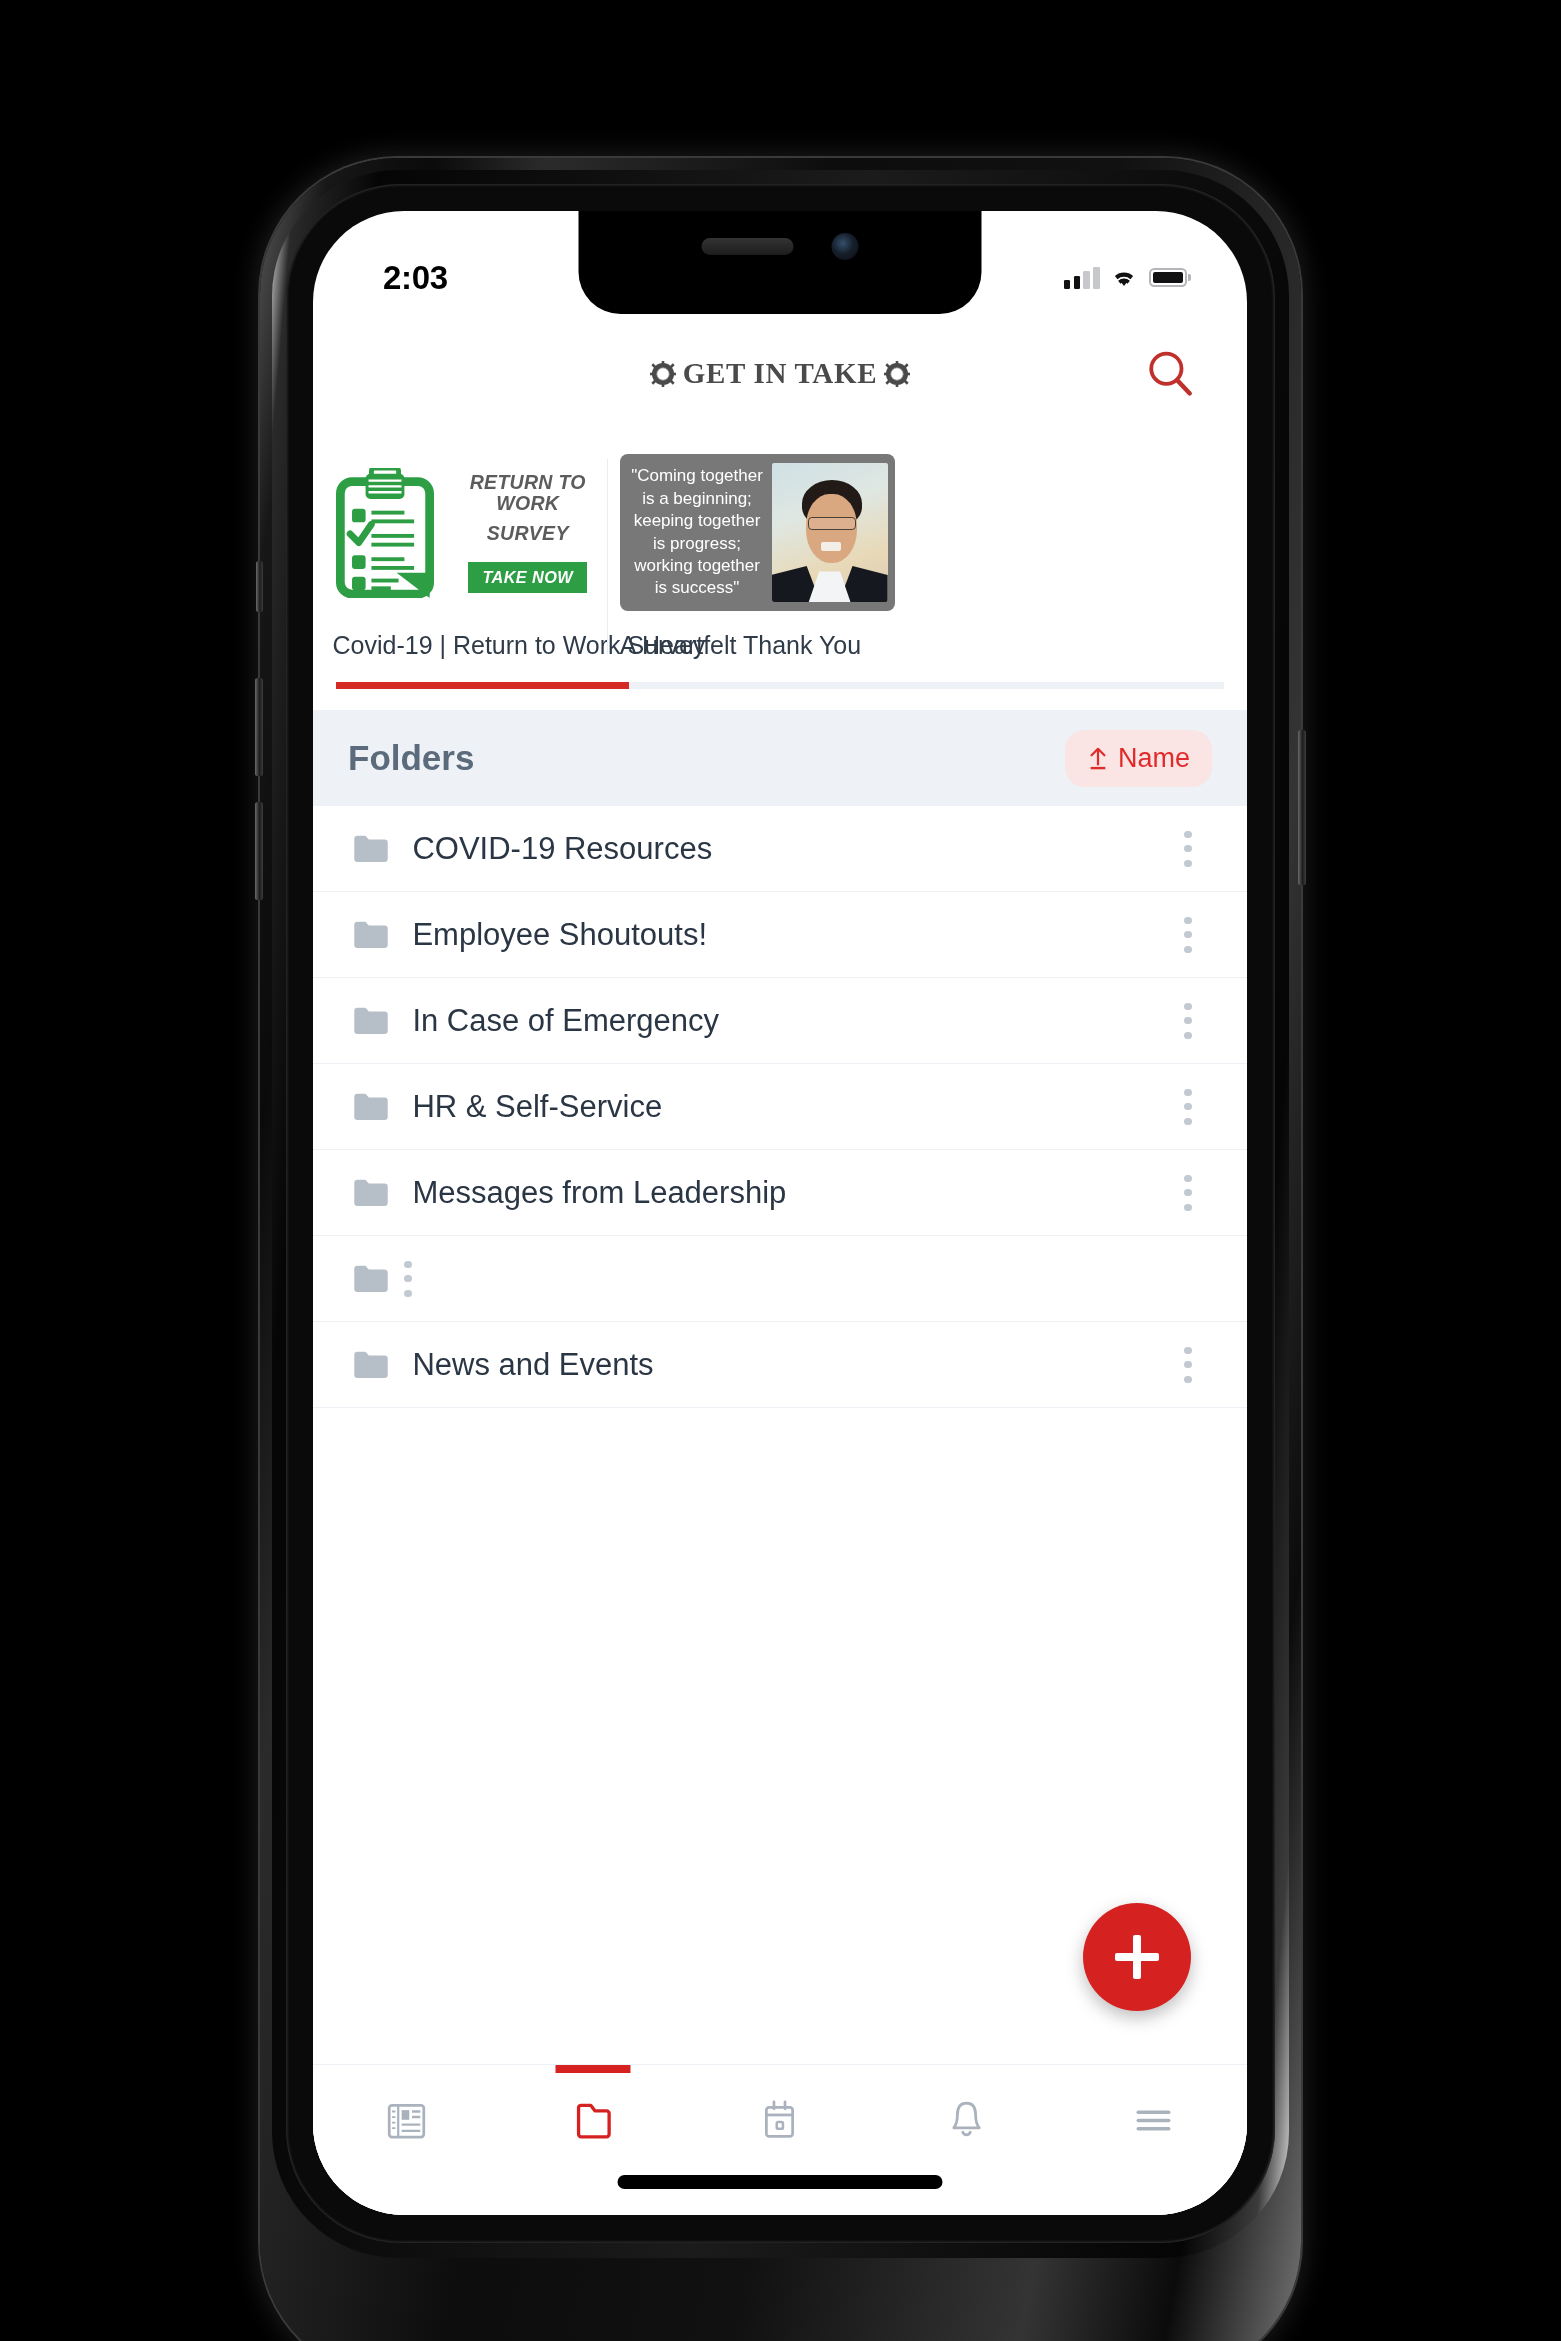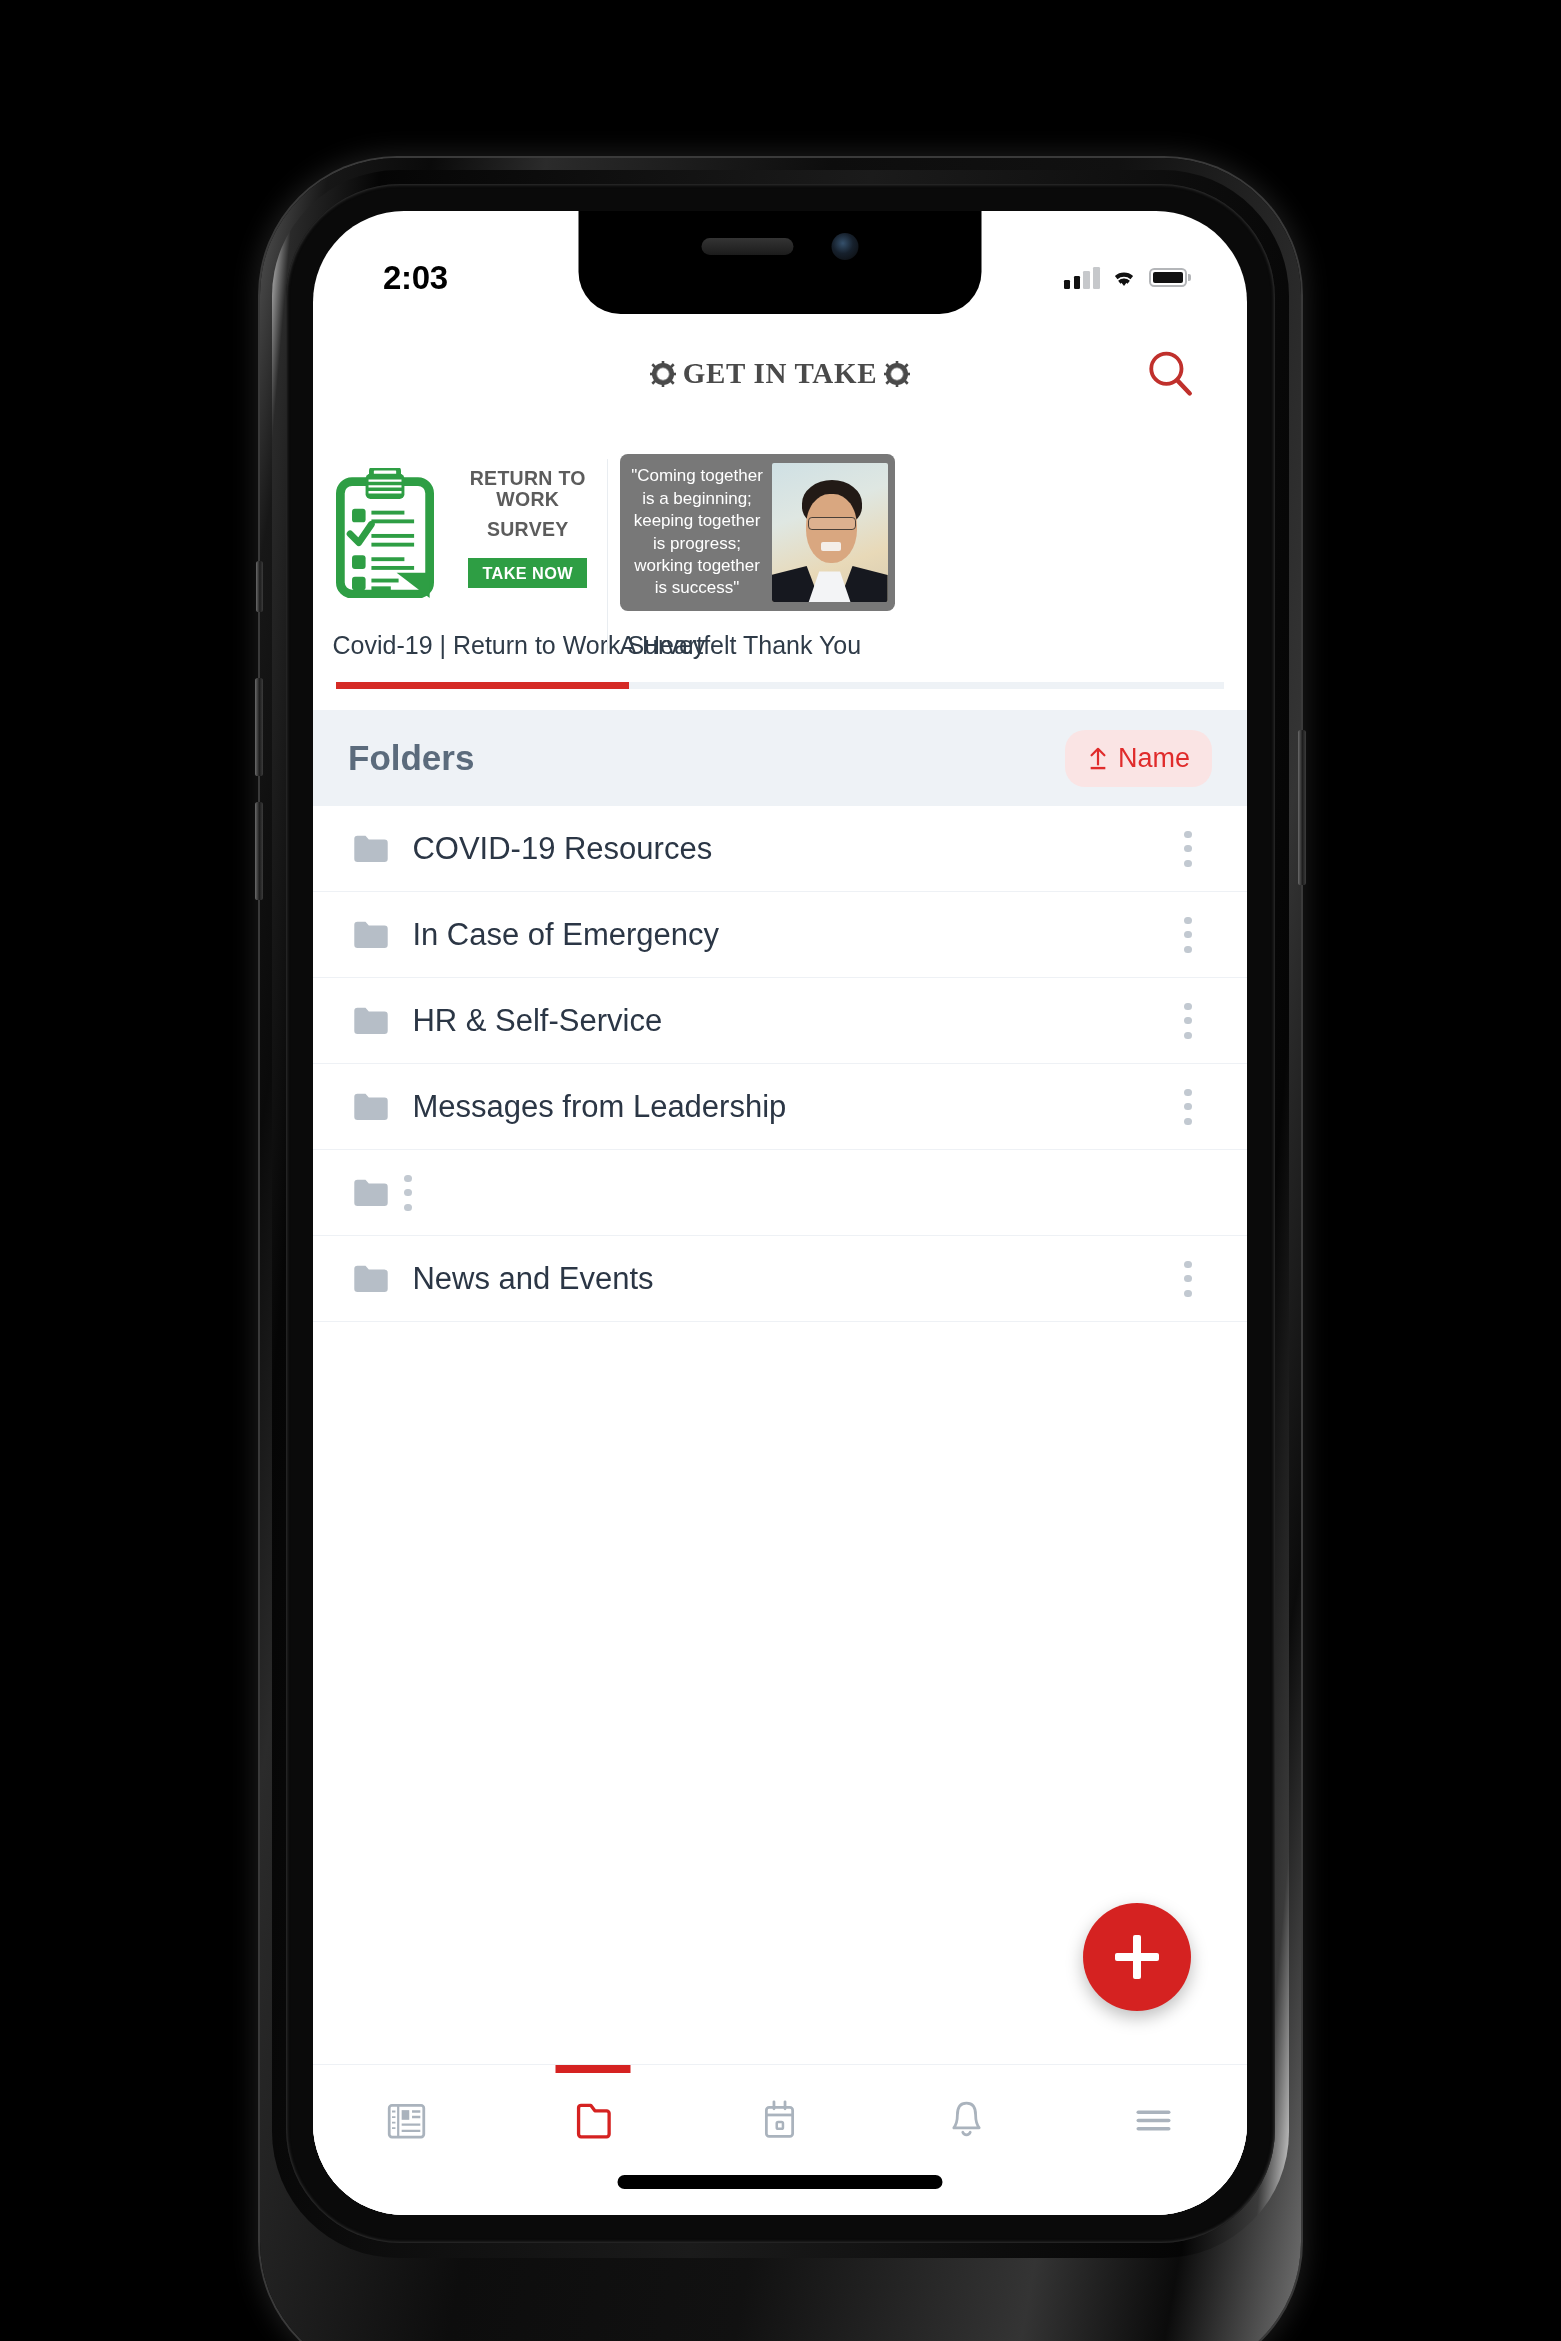--- a/index.html
+++ b/index.html
@@ -228,24 +228,25 @@
   .card-divider {
     width: 1.3px;
     background: #e9edf1;
     margin: 5.2px 0;
     flex: none;
   }
 
   
   .survey-thumb {
     display: flex;
-    align-items: flex-start;
+    align-items: center;
     gap: 26px;
     width: 100%;
     padding-left: 3.9px;
+    font-style: italic;
   }
   .survey-text {
     display: flex;
     flex-direction: column;
     align-items: center;
     gap: 9px;
     flex: 1;
   }
   .survey-line {
     font-size: 19.5px;
@@ -633,20 +634,31 @@
             <path d="M1 3.5a2.5 2.5 0 0 1 2.5-2.5h6.2l2.6 3h12.2a2.5 2.5 0 0 1 2.5 2.5V19a2.5 2.5 0 0 1-2.5 2.5H3.5A2.5 2.5 0 0 1 1 19Z" fill="#b6bec7"></path>
           </svg>
           <div class="folder-name">COVID-19 Resources</div>
           <div class="kebab-menu">
             <div class="kebab-dot"></div>
               <div class="kebab-dot"></div>
               <div class="kebab-dot"></div>
           </div>
         </div>
 
+        <div class="folder-row">
+          <svg class="folder-icon" viewBox="0 0 28 22">
+            <path d="M1 3.5a2.5 2.5 0 0 1 2.5-2.5h6.2l2.6 3h12.2a2.5 2.5 0 0 1 2.5 2.5V19a2.5 2.5 0 0 1-2.5 2.5H3.5A2.5 2.5 0 0 1 1 19Z" fill="#b6bec7"></path>
+          </svg>
+          <div class="folder-name">Employee Shoutouts!</div>
+          <div class="kebab-menu">
+            <div class="kebab-dot"></div>
+              <div class="kebab-dot"></div>
+              <div class="kebab-dot"></div>
+          </div>
+        </div>
 
         <div class="folder-row">
           <svg class="folder-icon" viewBox="0 0 28 22">
             <path d="M1 3.5a2.5 2.5 0 0 1 2.5-2.5h6.2l2.6 3h12.2a2.5 2.5 0 0 1 2.5 2.5V19a2.5 2.5 0 0 1-2.5 2.5H3.5A2.5 2.5 0 0 1 1 19Z" fill="#b6bec7"></path>
           </svg>
           <div class="folder-name">In Case of Emergency</div>
           <div class="kebab-menu">
             <div class="kebab-dot"></div>
               <div class="kebab-dot"></div>
               <div class="kebab-dot"></div>

